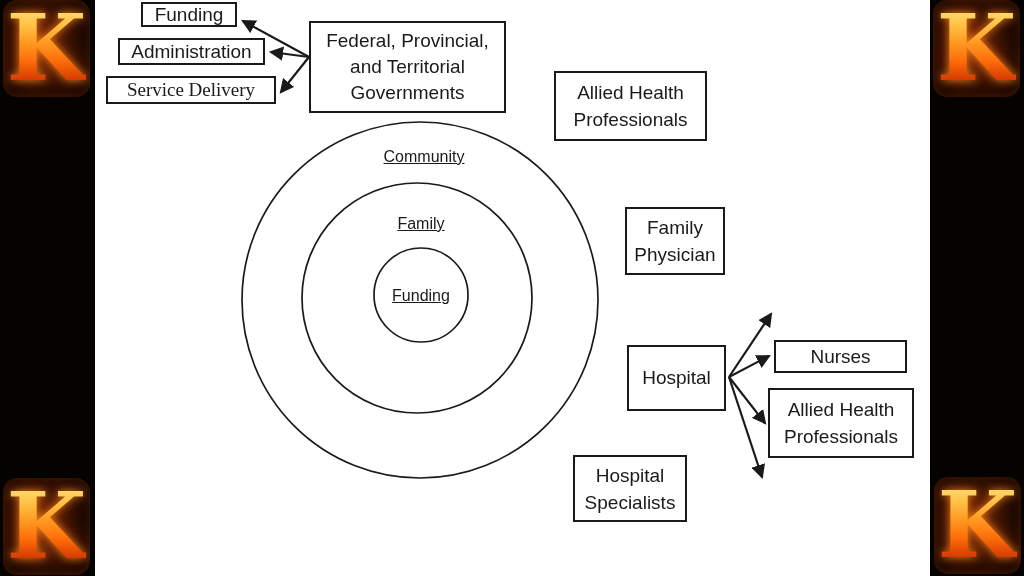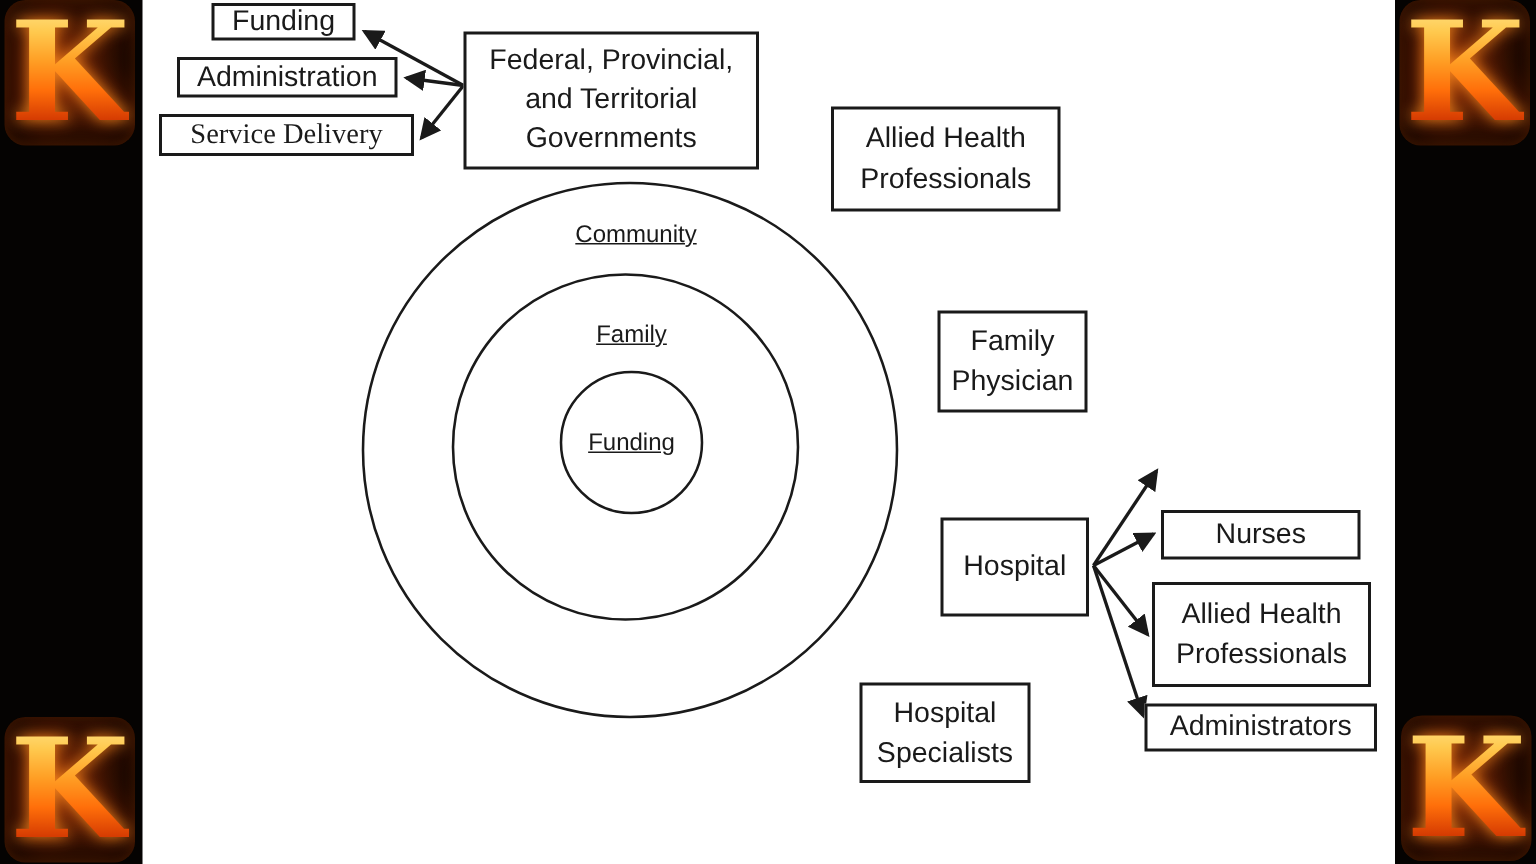--- a/index.html
+++ b/index.html
@@ -98,15 +98,14 @@
 Professionals</div>
   <div class="box" style="left:625px;top:207px;width:100px;height:68px;line-height:27px;">Family
 Physician</div>
   <div class="box" style="left:573px;top:455px;width:114px;height:67px;line-height:27px;">Hospital
 Specialists</div>
 
   <div class="box" style="left:627px;top:345px;width:99px;height:66px;">Hospital</div>
   <div class="box" style="left:774px;top:340px;width:133px;height:33px;">Nurses</div>
   <div class="box" style="left:768px;top:388px;width:146px;height:70px;line-height:27px;">Allied Health
 Professionals</div>
-  <div class="box" style="left:763px;top:469px;width:155px;height:32px;">Administrators</div>
 
 </div>
 
 </body></html>

